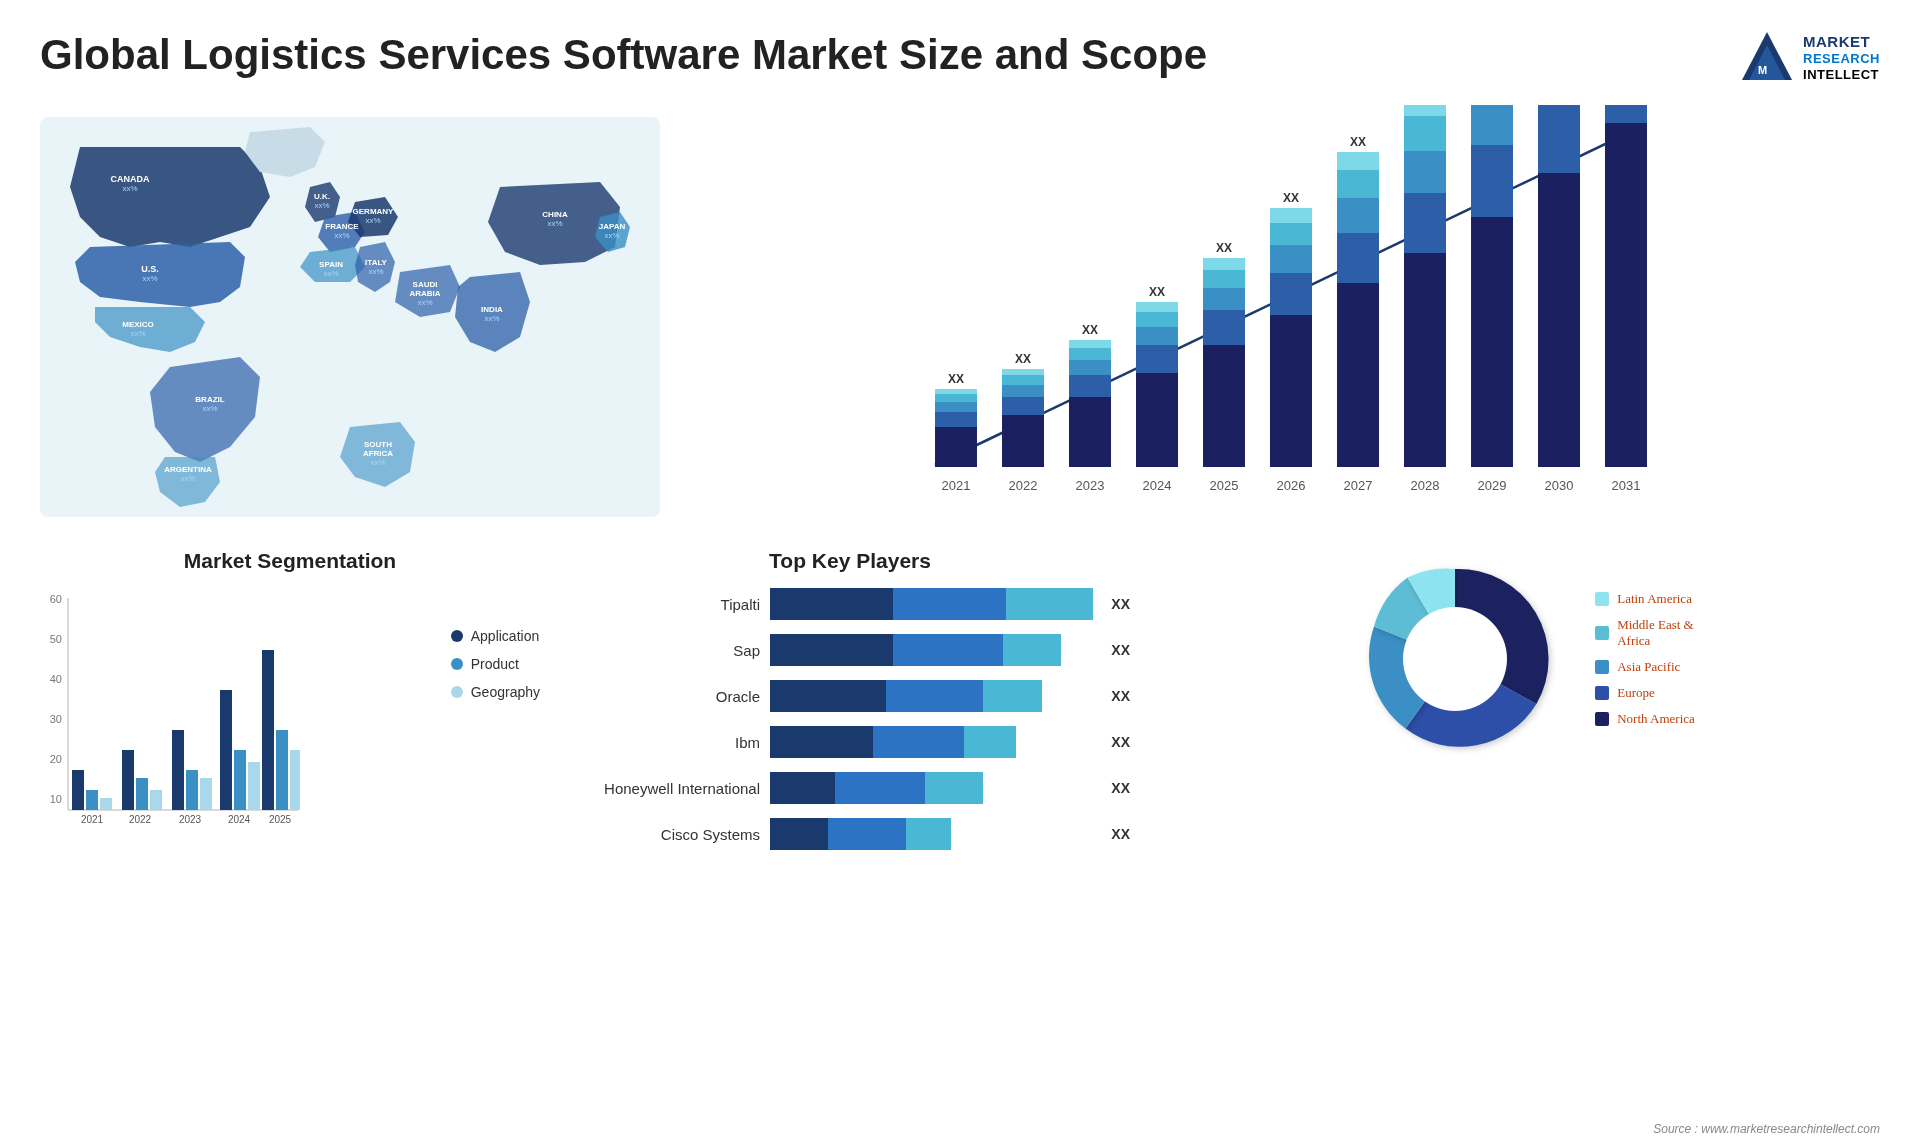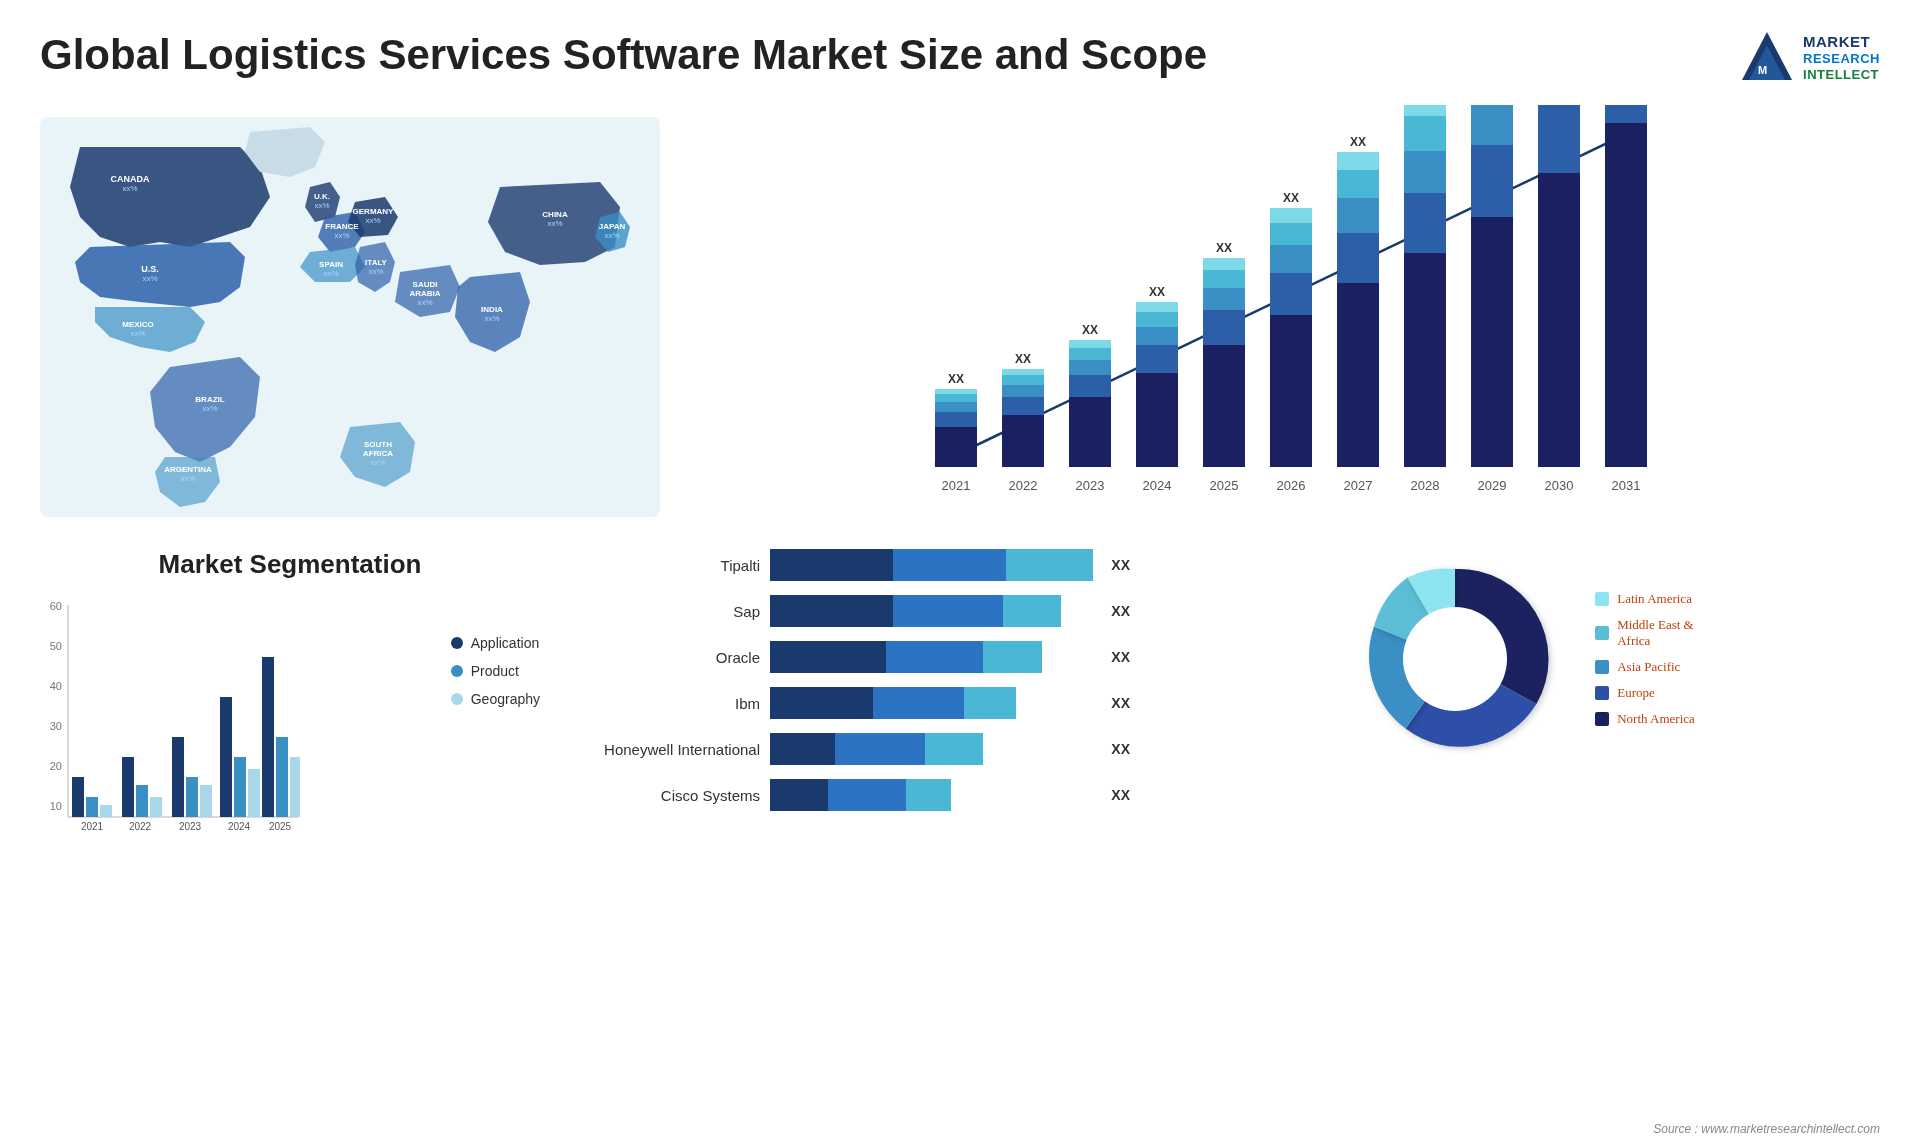--- a/index.html
+++ b/index.html
@@ -44,21 +44,21 @@
     .logo-text {
       font-size: 13px;
       font-weight: 800;
       color: #1a3a6e;
       text-align: left;
       line-height: 1.2;
       letter-spacing: 0.5px;
     }
     .logo-text .brand-line1 { display: block; font-size: 15px; }
     .logo-text .brand-line2 { display: block; color: #0077cc; }
-    .logo-text .brand-line3 { display: block; color: #15803d; }
+    .logo-text .brand-line3 { display: block; color: #000000; }
 
     
     .main-grid {
       display: grid;
       grid-template-columns: 620px 1fr;
       grid-template-rows: auto auto;
       gap: 20px 30px;
     }
 
     
@@ -78,21 +78,21 @@
     .bottom-grid {
       grid-column: 1 / 3;
       grid-row: 2;
       display: grid;
       grid-template-columns: 500px 560px 1fr;
       gap: 30px;
     }
 
     
     .section-title {
-      font-size: 26px;
+      font-size: 21px;
       font-weight: 700;
       color: #222;
       margin-bottom: 15px;
       text-align: center;
     }
     .map-svg {
       width: 100%;
       height: 100%;
     }
 
@@ -497,20 +497,21 @@
             </div>
             <div class="legend-item">
               <div class="legend-dot" style="background:#a8d8ea;"></div>
               <span>Geography</span>
             </div>
           </div>
         </div>
       </div>
 
       <div class="players-section">
+        <div class="section-title">Top Key Players</div>
 
         <div class="player-row">
           <div class="player-name">Tipalti</div>
           <div class="player-bar-container">
             <div class="player-bar-seg1" style="width:38%;"></div>
             <div class="player-bar-seg2" style="width:35%;"></div>
             <div class="player-bar-seg3" style="width:27%;"></div>
           </div>
           <div class="player-value">XX</div>
         </div>

